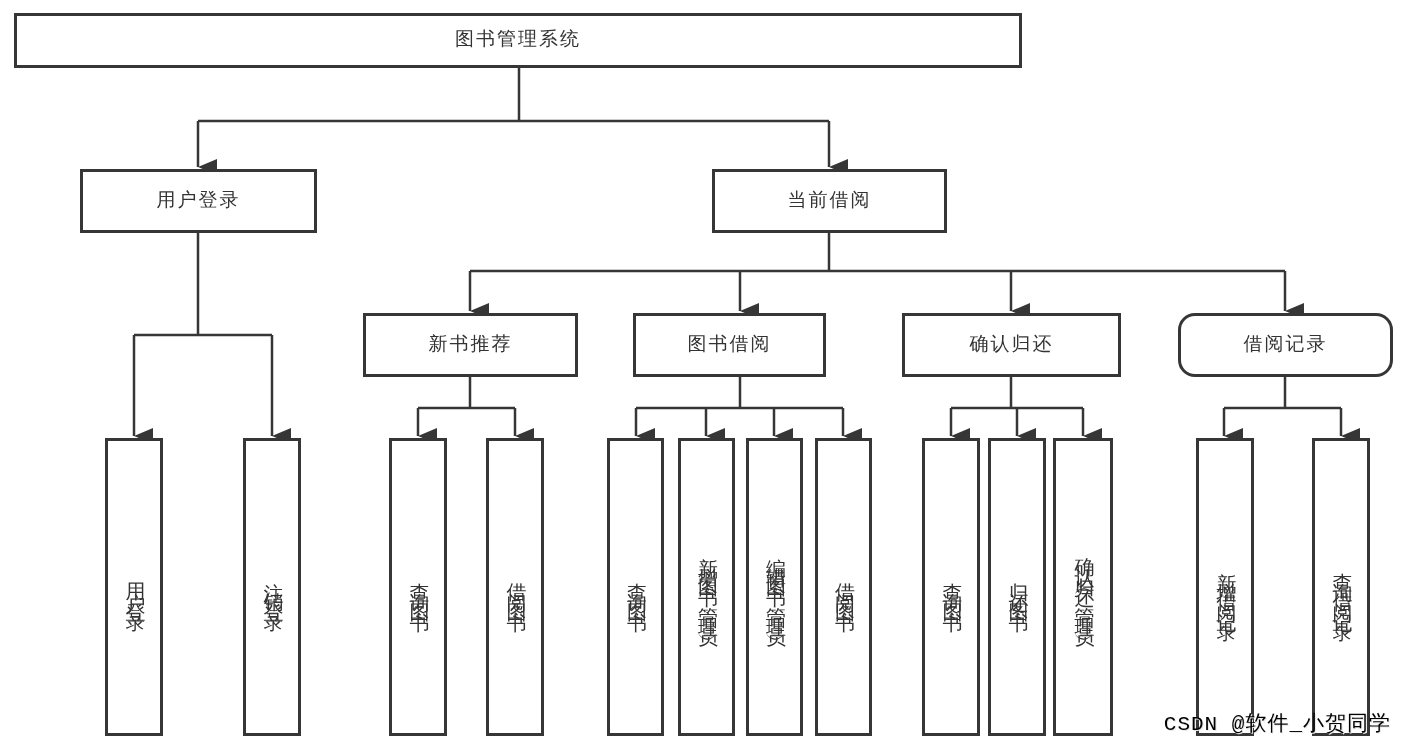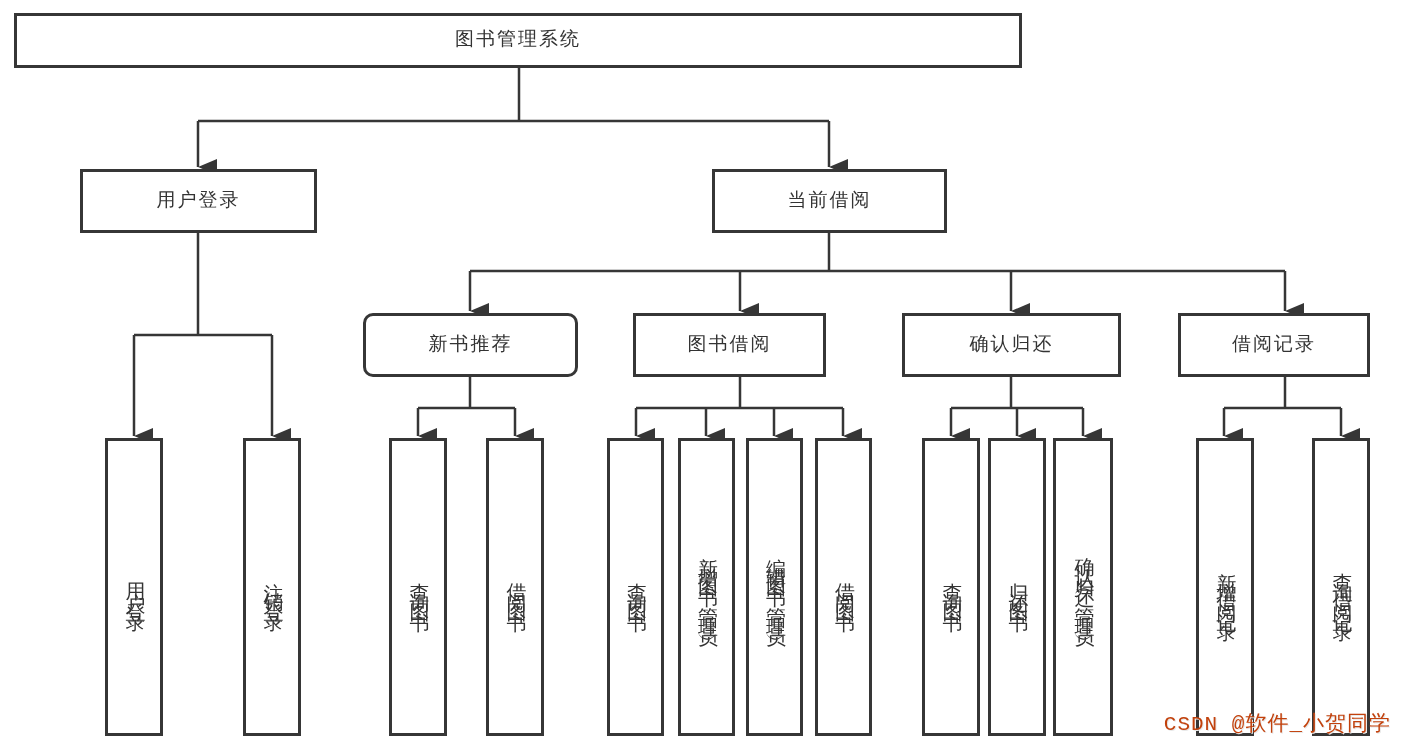--- a/index.html
+++ b/index.html
@@ -12,21 +12,21 @@
     position:absolute;box-sizing:border-box;background:#ffffff;
     border:3px solid #363636;color:#333333;
     display:flex;align-items:center;justify-content:center;
     font-size:19px;letter-spacing:2px;line-height:1;white-space:nowrap;
   }
   .vnode{
     writing-mode:vertical-rl;text-orientation:mixed;
     font-size:20px;letter-spacing:10px;white-space:normal;
   }
   .watermark{
-    position:absolute;right:14px;bottom:10px;color:#c2410c;
+    position:absolute;right:14px;bottom:10px;color:#000000;
     font-size:21px;letter-spacing:1px;
     text-shadow:1px 1px 0 #e8e8e8;
   }
 </style>
 </head>
 <body>
 
 <div class="stage">
 
   <svg class="wires" width="1405" height="747" viewBox="0 0 1405 747">
@@ -70,24 +70,24 @@
       <path d="M1224 408 V436" marker-end="url(#arw)"></path>
       <path d="M1341 408 V436" marker-end="url(#arw)"></path>
     </g>
   </svg>
 
   <div class="node" style="left:14px;top:13px;width:1008px;height:55px;">图书管理系统</div>
 
   <div class="node" style="left:80px;top:169px;width:237px;height:64px;">用户登录</div>
   <div class="node" style="left:712px;top:169px;width:235px;height:64px;">当前借阅</div>
 
-  <div class="node" style="left:363px;top:313px;width:215px;height:64px;border-radius:10px;">新书推荐</div>
+  <div class="node" style="left:363px;top:313px;width:215px;height:64px;">新书推荐</div>
   <div class="node" style="left:633px;top:313px;width:193px;height:64px;">图书借阅</div>
   <div class="node" style="left:902px;top:313px;width:219px;height:64px;">确认归还</div>
-  <div class="node" style="left:1178px;top:313px;width:192px;height:64px;">借阅记录</div>
+  <div class="node" style="left:1178px;top:313px;width:215px;height:64px;border-radius:17px;">借阅记录</div>
 
   <div class="node vnode" style="left:105px;top:438px;width:58px;height:298px;">用户登录</div>
   <div class="node vnode" style="left:243px;top:438px;width:58px;height:298px;">注销登录</div>
 
   <div class="node vnode" style="left:389px;top:438px;width:58px;height:298px;">查询图书</div>
   <div class="node vnode" style="left:486px;top:438px;width:58px;height:298px;">借阅图书</div>
 
   <div class="node vnode" style="left:607px;top:438px;width:57px;height:298px;">查询图书</div>
   <div class="node vnode" style="left:678px;top:438px;width:57px;height:298px;">新增图书（管理员）</div>
   <div class="node vnode" style="left:746px;top:438px;width:57px;height:298px;">编辑图书（管理员）</div>

